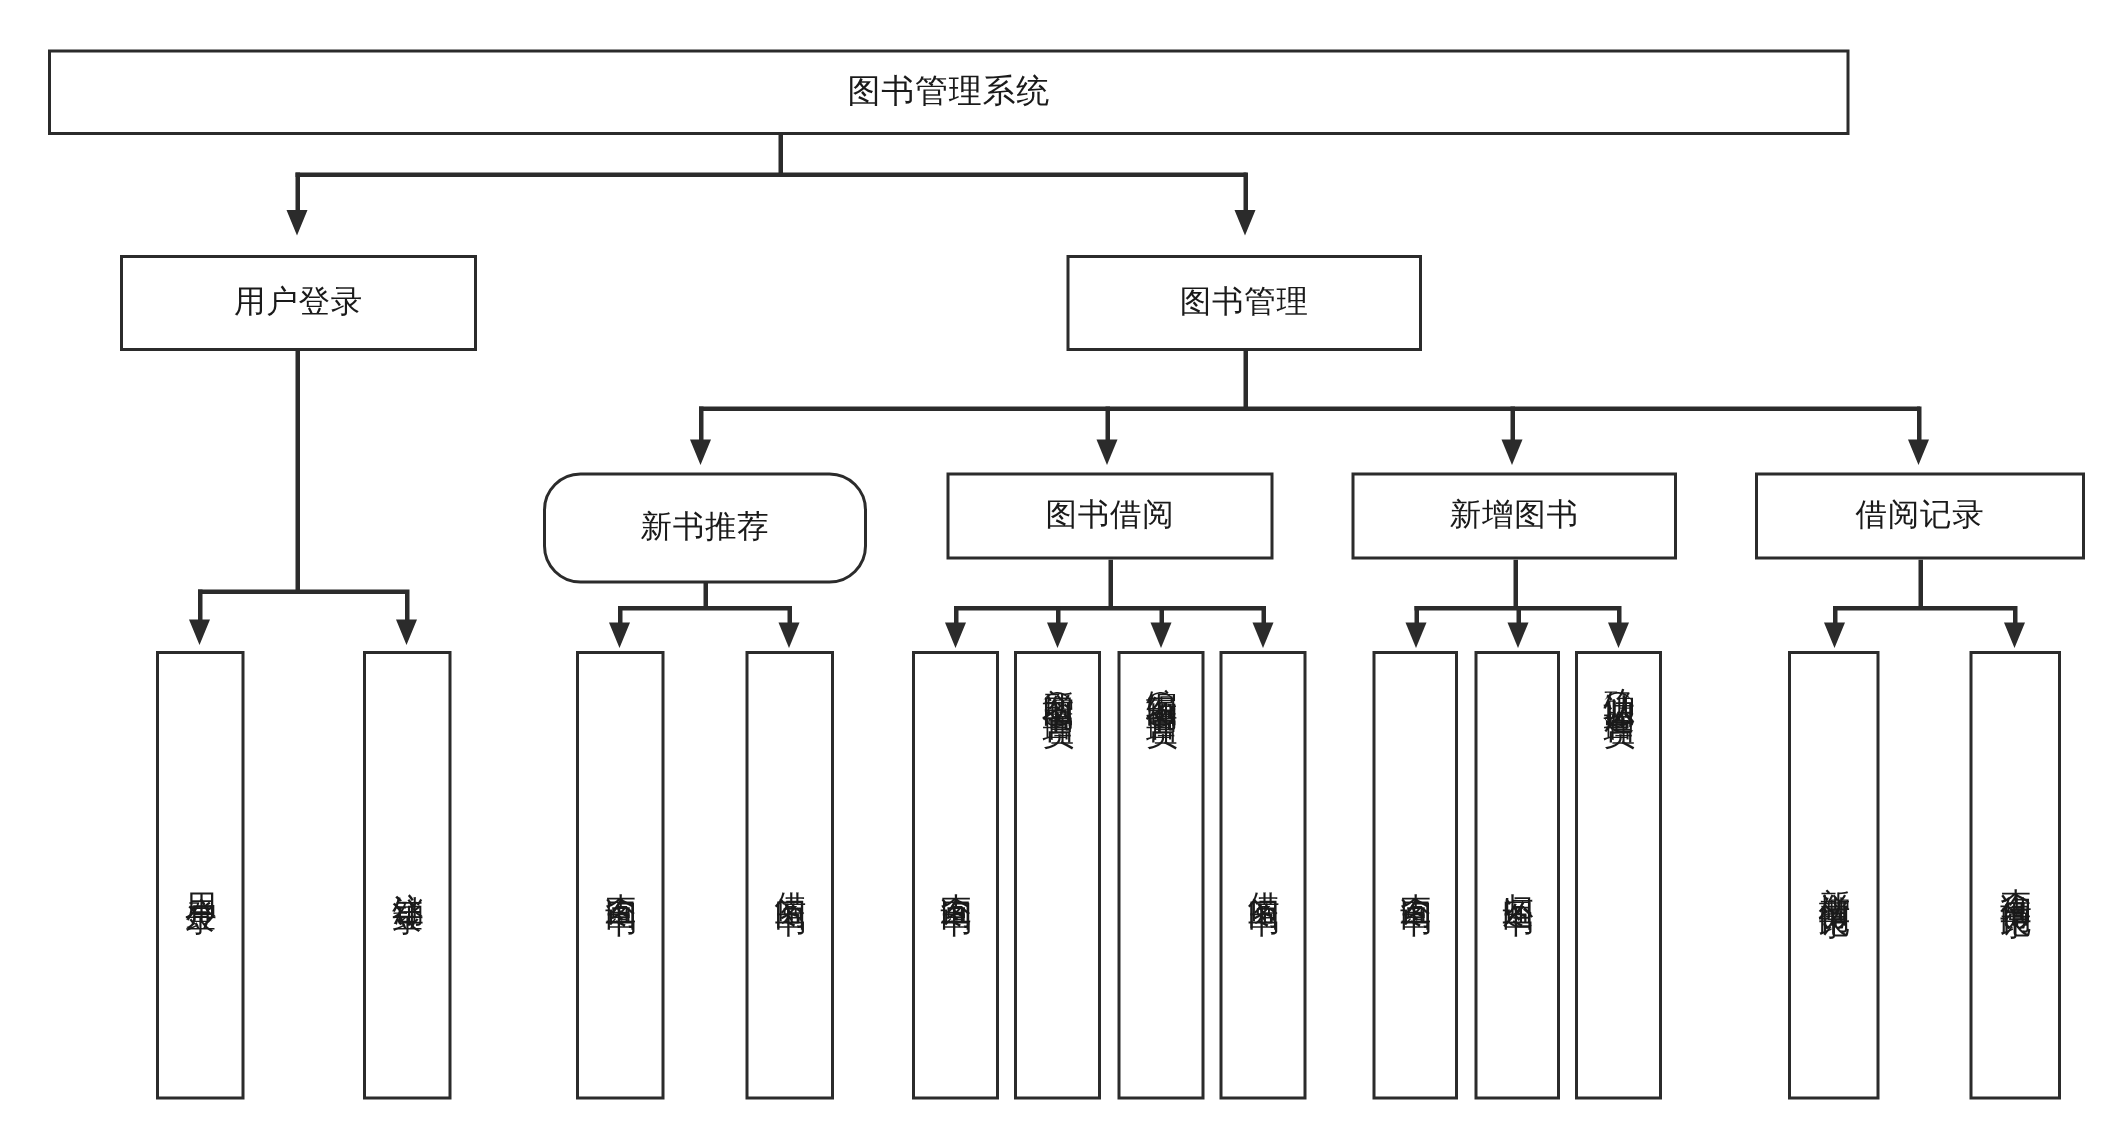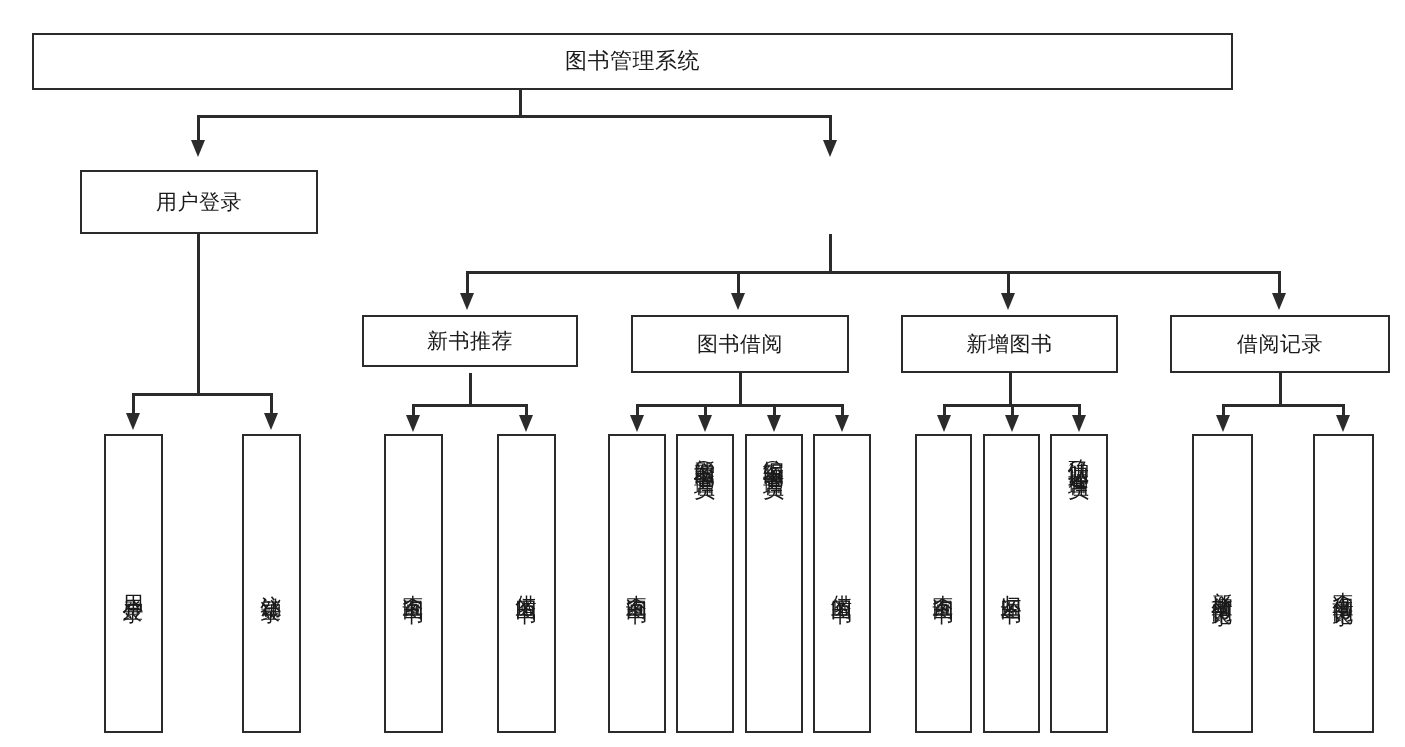--- a/index.html
+++ b/index.html
@@ -106,20 +106,23 @@
   <div class="seg vseg" style="left:197px; top:115px; height:28px;"></div>
   <div class="arrow" style="left:191px; top:140px;"></div>
 
   <div class="seg vseg" style="left:829px; top:115px; height:28px;"></div>
   <div class="arrow" style="left:823px; top:140px;"></div>
 
   <div class="node horiz" style="left:80px; top:170px; width:238px; height:64px;">
     <span class="label">用户登录</span>
   </div>
 
+  <div class="node horiz" style="left:711px; top:170px; width:237px; height:64px;">
+    <span class="label">图书管理</span>
+  </div>
 
   <div class="seg vseg" style="left:197px; top:234px; height:161px;"></div>
   <div class="seg hseg" style="left:132px; top:393px; width:138px;"></div>
   <div class="seg vseg" style="left:132px; top:393px; height:22px;"></div>
   <div class="arrow" style="left:126px; top:413px;"></div>
   <div class="seg vseg" style="left:270px; top:393px; height:22px;"></div>
   <div class="arrow" style="left:264px; top:413px;"></div>
 
   <div class="seg vseg" style="left:829px; top:234px; height:38px;"></div>
   <div class="seg hseg" style="left:466px; top:271px; width:814px;"></div>
@@ -129,21 +132,21 @@
 
   <div class="seg vseg" style="left:737px; top:271px; height:24px;"></div>
   <div class="arrow" style="left:731px; top:293px;"></div>
 
   <div class="seg vseg" style="left:1007px; top:271px; height:24px;"></div>
   <div class="arrow" style="left:1001px; top:293px;"></div>
 
   <div class="seg vseg" style="left:1278px; top:271px; height:24px;"></div>
   <div class="arrow" style="left:1272px; top:293px;"></div>
 
-  <div class="node horiz" style="left:362px; top:315px; width:216px; height:52px;">
+  <div class="node horiz" style="left:362px; top:315px; width:216px; height:74px;border-radius:25px;">
     <span class="label">新书推荐</span>
   </div>
   <div class="node horiz" style="left:631px; top:315px; width:218px; height:58px;align-items:center;">
     <span class="label">图书借阅</span>
   </div>
   <div class="node horiz" style="left:901px; top:315px; width:217px; height:58px;">
     <span class="label">新增图书</span>
   </div>
   <div class="node horiz" style="left:1170px; top:315px; width:220px; height:58px;">
     <span class="label">借阅记录</span>

